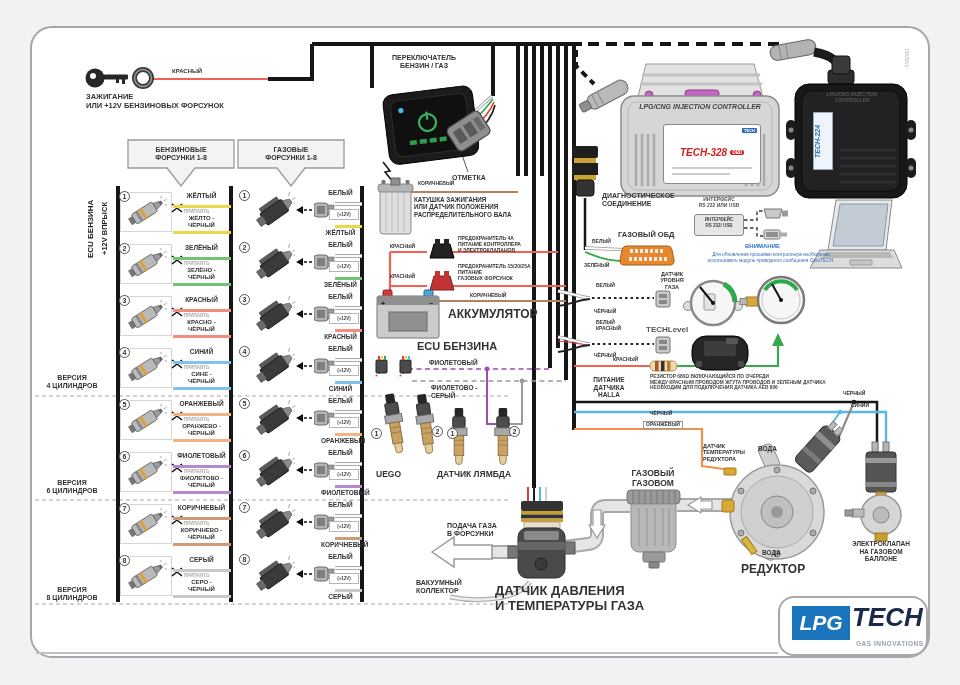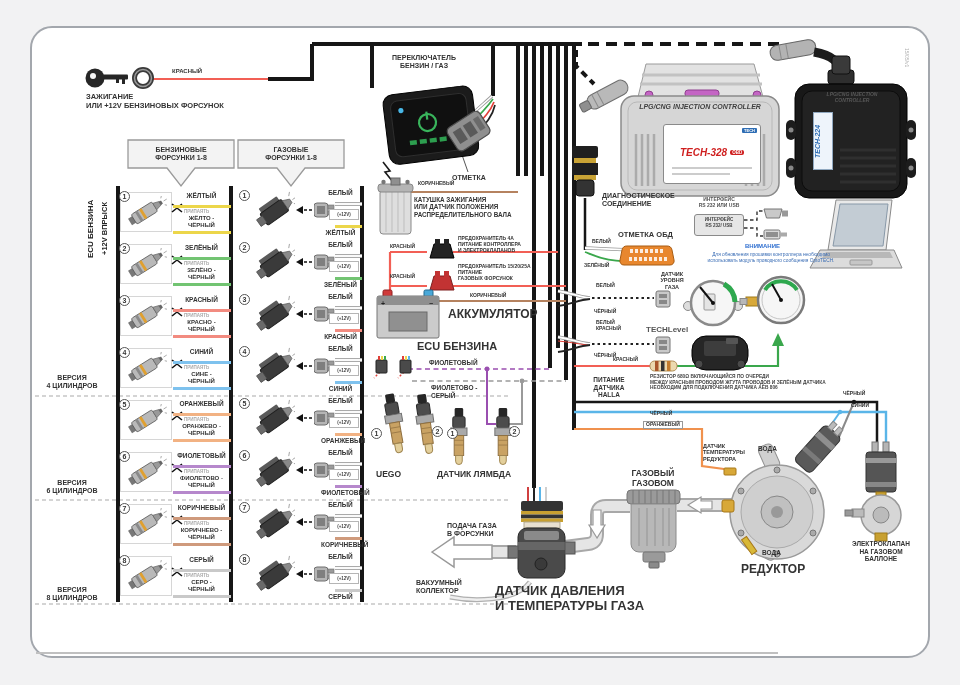--- a/index.html
+++ b/index.html
@@ -1048,21 +1048,21 @@
 
   <div class="lbl c" style="left:690px;top:197px;width:58px;font-size:5px;color:#555">
     <span class="blk">ИНТЕРФЕЙС</span>
     <span class="blk">RS 232 ИЛИ USB</span>
   </div>
   <div class="ifacebox">
     <span class="blk">ИНТЕРФЕЙС</span>
     <span class="blk">RS 232/ USB</span>
   </div>
 
-  <div class="lbl" style="left:618px;top:231px;font-size:7.5px">ОТМЕТКА ОБД</div>
+  <div class="lbl" style="left:618px;top:231px;font-size:7.5px">ГАЗОВЫЙ ОБД</div>
   <div class="lbl" style="left:592px;top:239px;font-size:5px">БЕЛЫЙ</div>
   <div class="lbl" style="left:584px;top:263px;font-size:5px">ЗЕЛЁНЫЙ</div>
 
   <div class="lbl" style="left:745px;top:243px;font-size:6px;color:#2f6fd0">ВНИМАНИЕ</div>
   <div class="lbl c" style="left:666px;top:252px;width:210px;font-size:4.8px;color:#3a6db5;font-weight:normal">
     <span class="blk">Для обновления прошивки контроллера необходимо</span>
     <span class="blk">использовать модуль проводного сообщения OptoTECH.</span>
   </div>
 
   <div class="lbl" style="left:596px;top:283px;font-size:5px">БЕЛЫЙ</div>
@@ -1124,13 +1124,18 @@
   <div class="lbl" style="left:416px;top:579px;font-size:7px">
     <span class="blk">ВАКУУМНЫЙ</span>
     <span class="blk">КОЛЛЕКТОР</span>
   </div>
   <div class="lbl" style="left:495px;top:583px;font-size:13px">
     <span class="blk">ДАТЧИК ДАВЛЕНИЯ</span>
     <span class="blk">И ТЕМПЕРАТУРЫ ГАЗА</span>
   </div>
 
 
+  <div class="logo-box">
+    <div class="logo-lpg">LPG</div>
+    <div class="logo-tech">TECH</div>
+    <div class="logo-tag">GAS INNOVATIONS</div>
+  </div>
 </div>
 
 </body></html>

